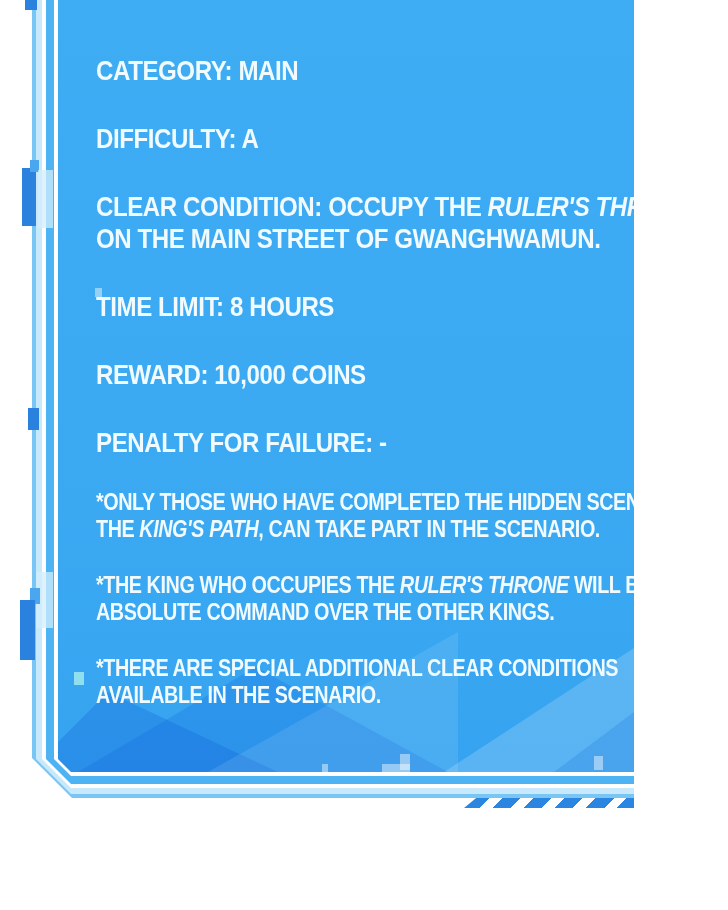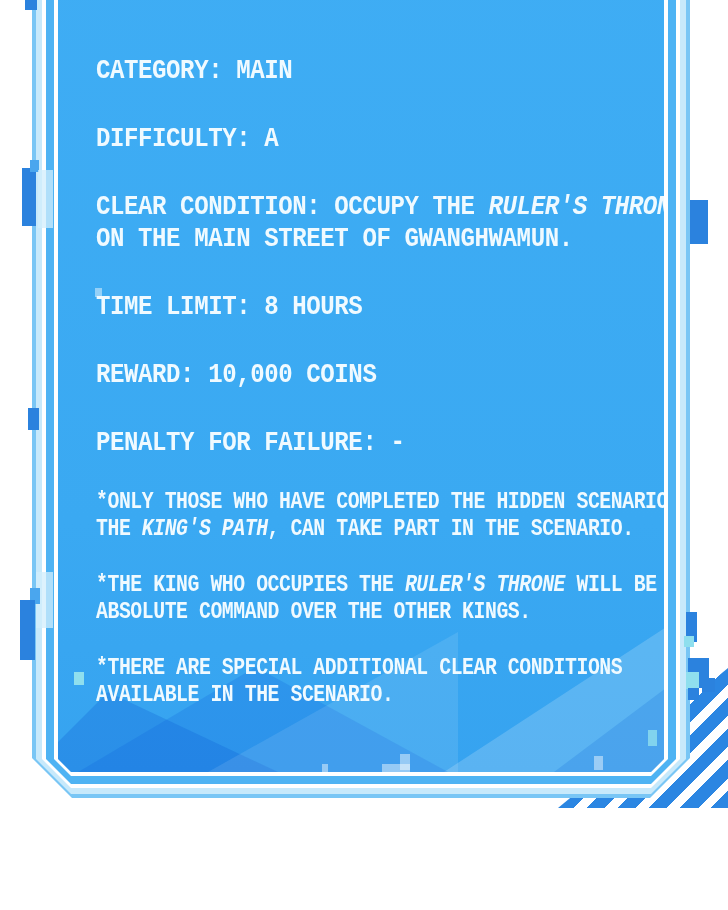--- a/index.html
+++ b/index.html
@@ -1,21 +1,22 @@
 <!DOCTYPE html>
 <html><head>
 <meta charset="utf-8">
 <style>
   html,body{margin:0;padding:0;background:#ffffff;}
   .screen{
     position:relative;
-    width:728px;height:910px;
+    width:624px;height:910px;
     overflow:hidden;
     background:#ffffff;
-    font-family:Liberation Mono, monospace;
+    font-family:Liberation Sans, sans-serif;
+    padding-left:10px;
   }
 
   
   .corner-stripes{
     position:absolute;right:0;top:668px;width:170px;height:140px;
     background:repeating-linear-gradient(135deg,rgba(0,0,0,0) 0 9px,#2b86e2 9px 22px);
     clip-path:polygon(100% 0,100% 100%,0 100%);
     z-index:1;
   }
 

